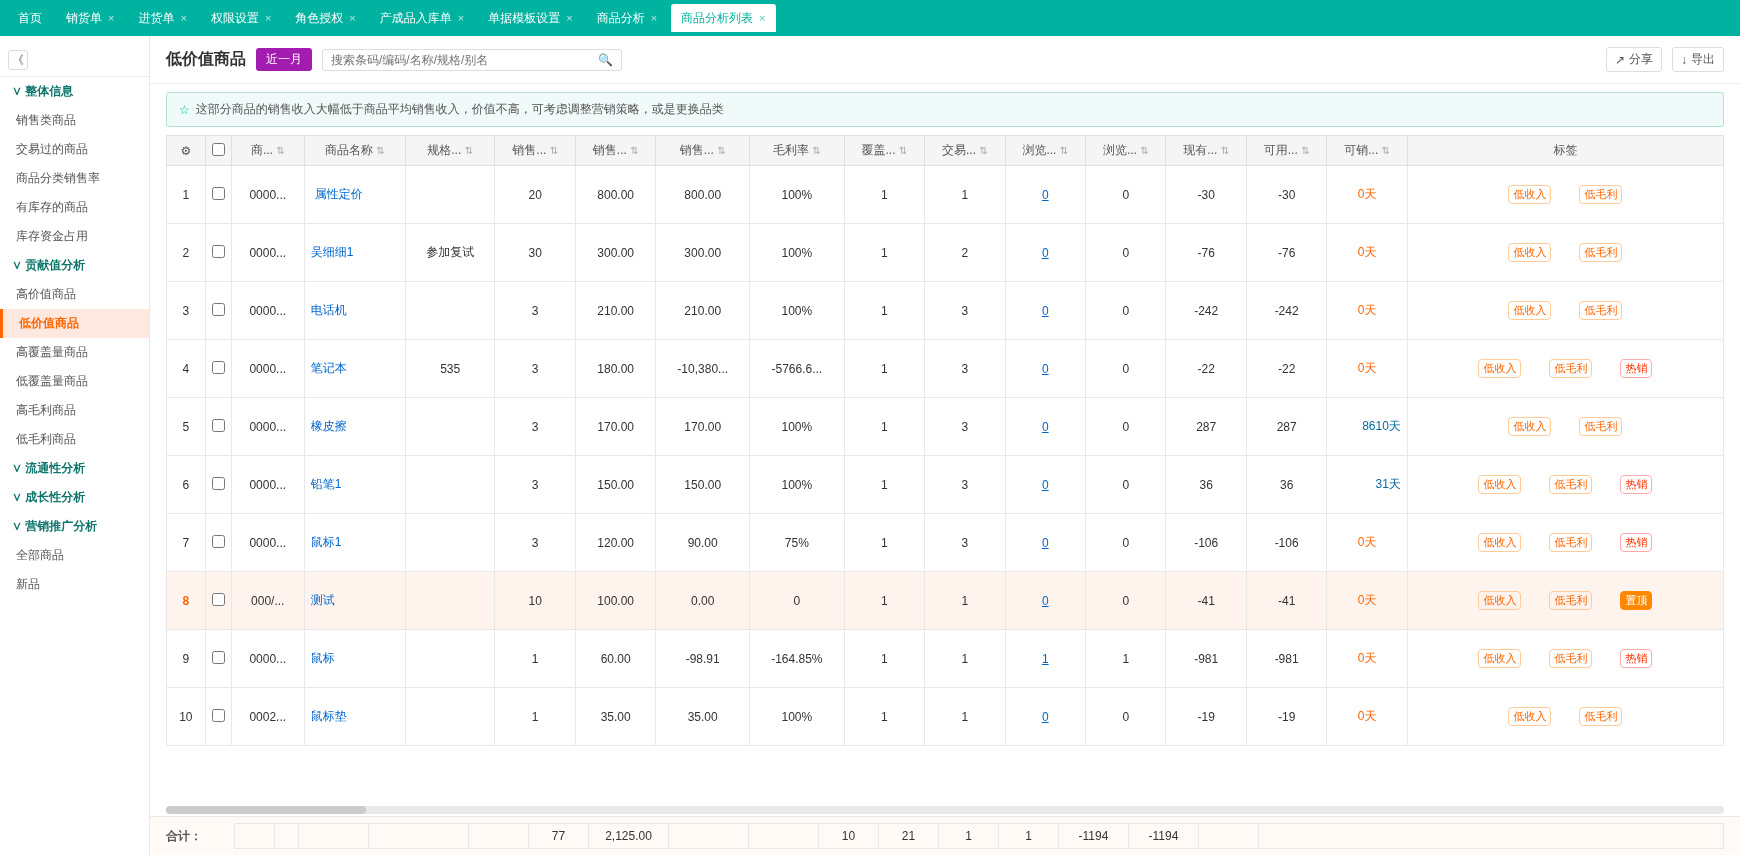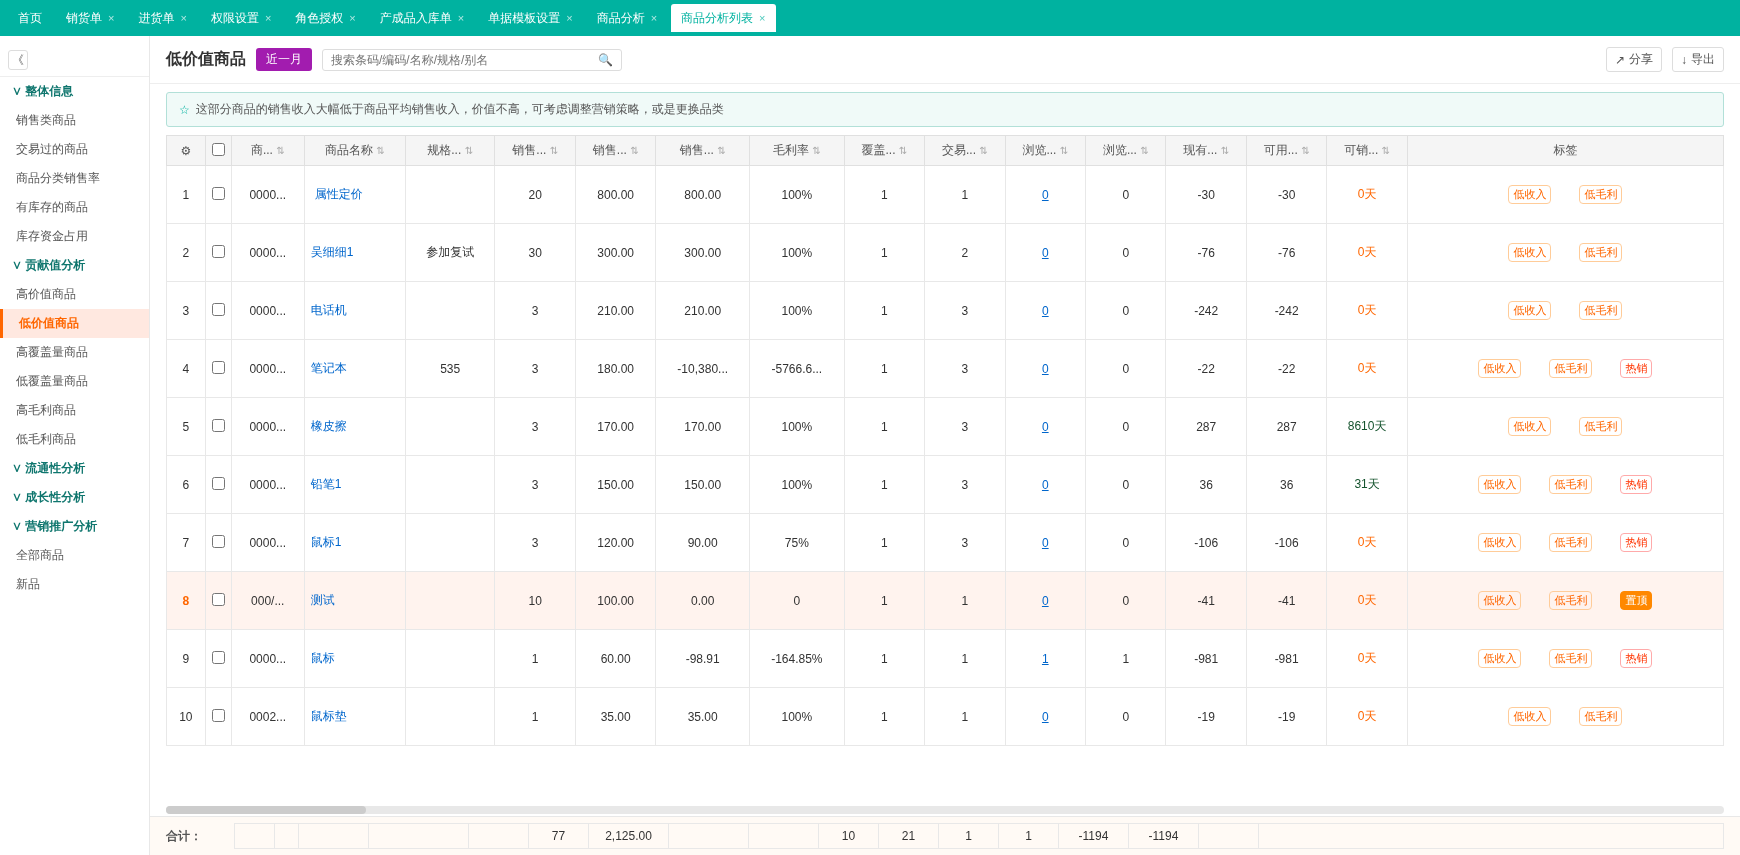--- a/index.html
+++ b/index.html
@@ -78,21 +78,21 @@
     tr.highlighted td { background: #fff3ee; }
     tr.highlighted td:first-child { color: #ff6600; font-weight: bold; }
     .tag {
       display: inline-block; padding: 1px 4px; border-radius: 4px; font-size: 11px; margin: 14px;
     }
     .tag-orange { color: #ff6600; border: 1px solid #ffcc99; }
     .tag-red { color: #ff3300; border: 1px solid #ffaaaa; }
     .tag-orange-fill { background: #ff8800; color: #fff; border: 1px solid #ff8800; }
     .underline { text-decoration: underline; cursor: pointer; }
     .days-orange { color: #ff6600; }
-    .days-normal { color: #14532d; }
+    .days-normal { color: #0369a1; text-align: right; }
 
     
     .table-footer {
       background: #fffaf5; border-top: 1px solid #e8e8e8; padding: 6px 16px;
       display: flex; align-items: center; gap: 8px; font-size: 12px; min-height: 38px;
     }
     .footer-label { color: #555; font-weight: bold; min-width: 60px; }
 
     
     .pagination {

